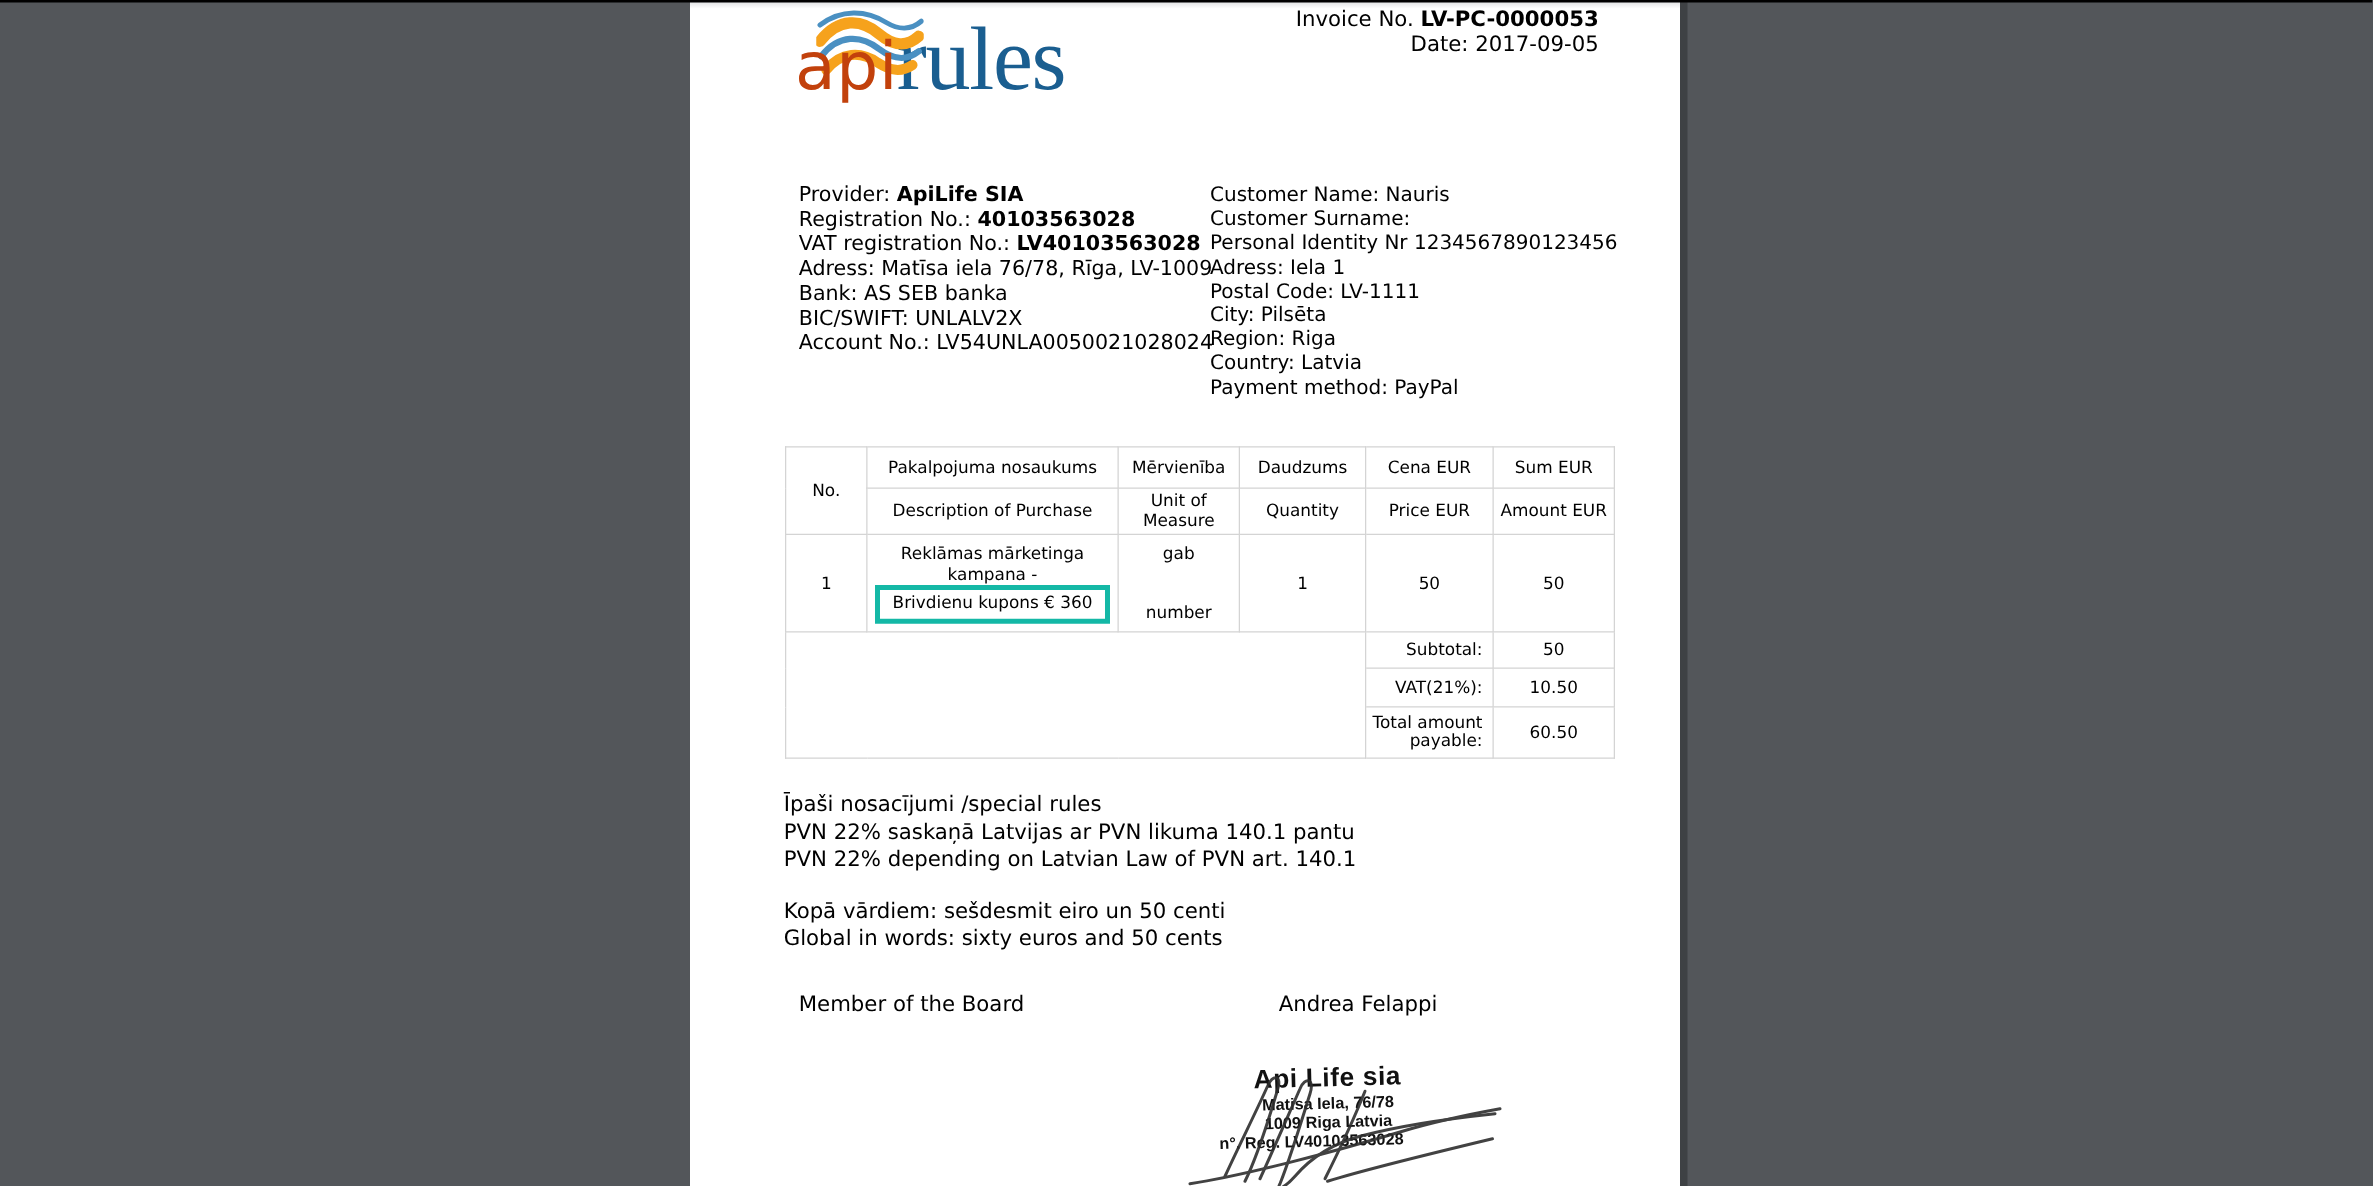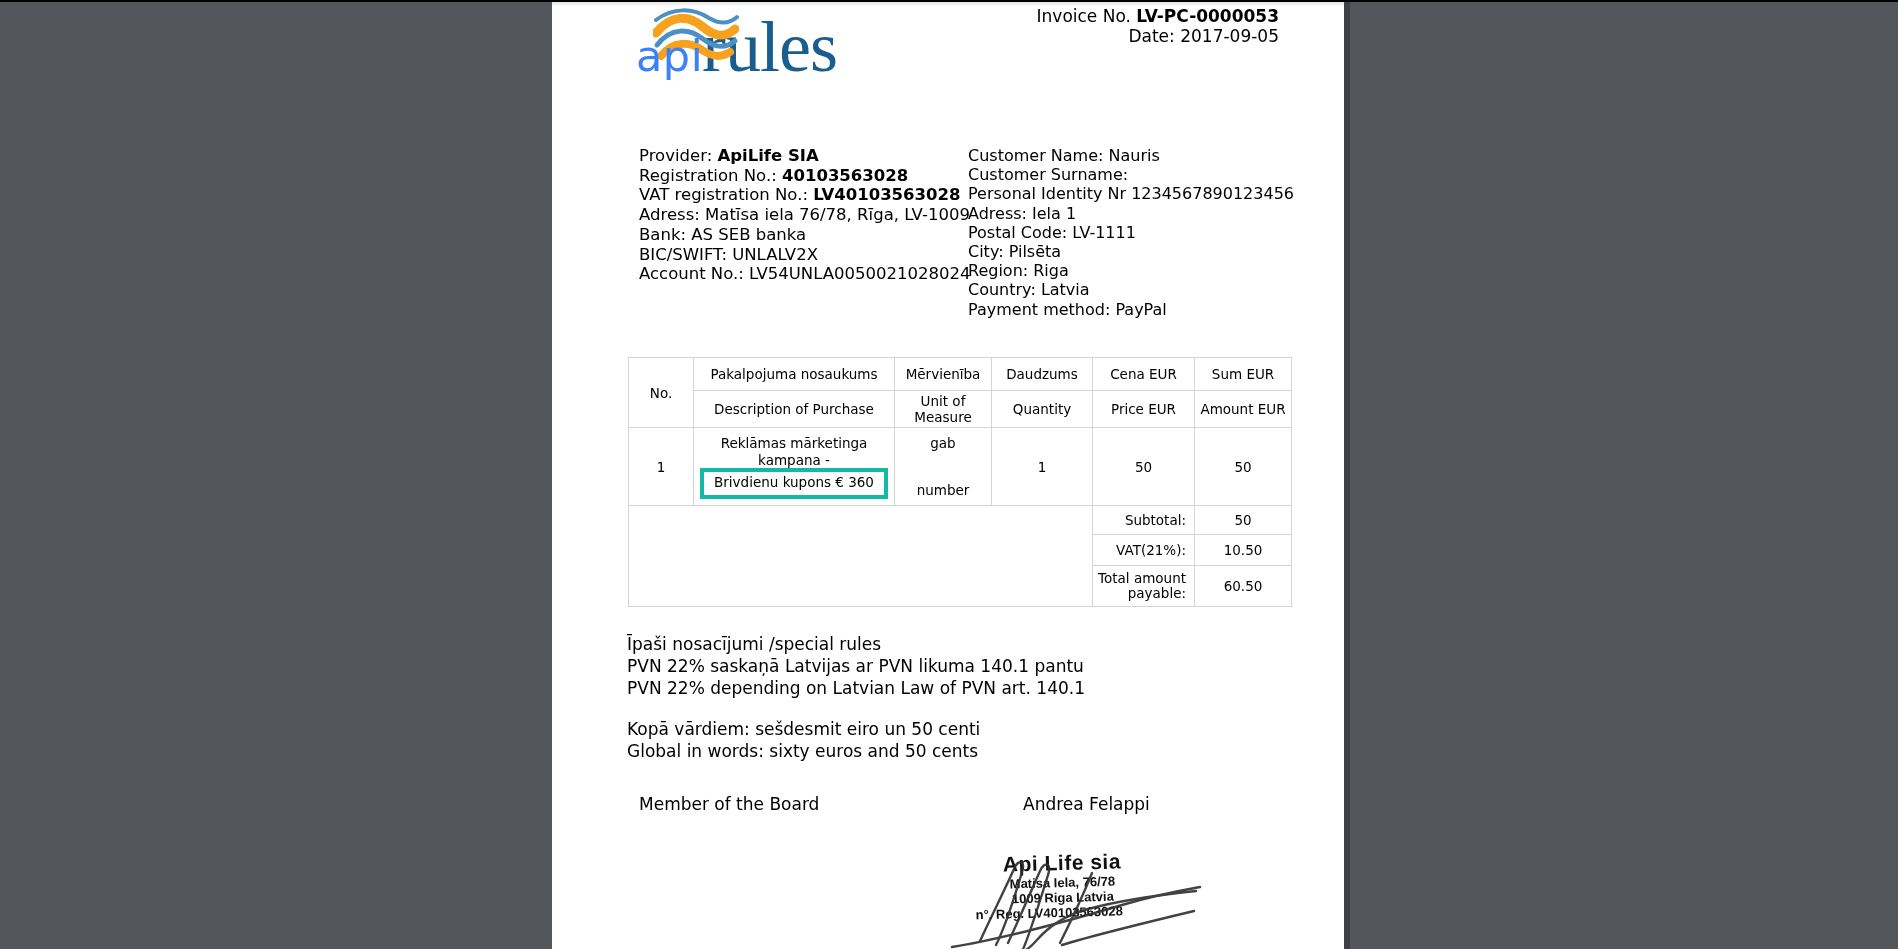--- a/index.html
+++ b/index.html
@@ -22,22 +22,22 @@
     content: ""; position: absolute; top: 0; left: 0; right: 0; height: 7px;
     background: linear-gradient(#d8dadc, rgba(255,255,255,0)); pointer-events: none;
   }
   .page-edge { position: absolute; left: 1344px; top: 0; width: 6px; height: 949px; background: #3e4144; }
 
   
   .logo { position: absolute; left: 84px; top: 0; width: 310px; height: 92px; }
   .logo-waves { position: absolute; left: 17px; top: 5px; }
   .logo-text { position: absolute; left: 0; top: 0; display: flex; align-items: baseline; padding-top: 8px; }
   .logo-api {
-    font-family: "DejaVu Sans", sans-serif; font-size: 43px; line-height: 78px;
-    color: #3b82f6; letter-spacing: 0.5px; position: relative; z-index: 2;
+    font-family: "DejaVu Sans", sans-serif; font-size: 53px; line-height: 78px;
+    color: #c2410c; letter-spacing: 0.5px; position: relative; z-index: 2;
   }
   .logo-life {
     font-family: "Liberation Serif", serif; font-size: 72px; line-height: 78px;
     color: #1a5e90; letter-spacing: -1px; margin-left: -1px;
   }
 
   
   .inv-header { position: absolute; top: 7px; right: 65px; text-align: right; font-size: 17px; line-height: 19.5px; }
   .inv-header .b { font-weight: bold; }
 

